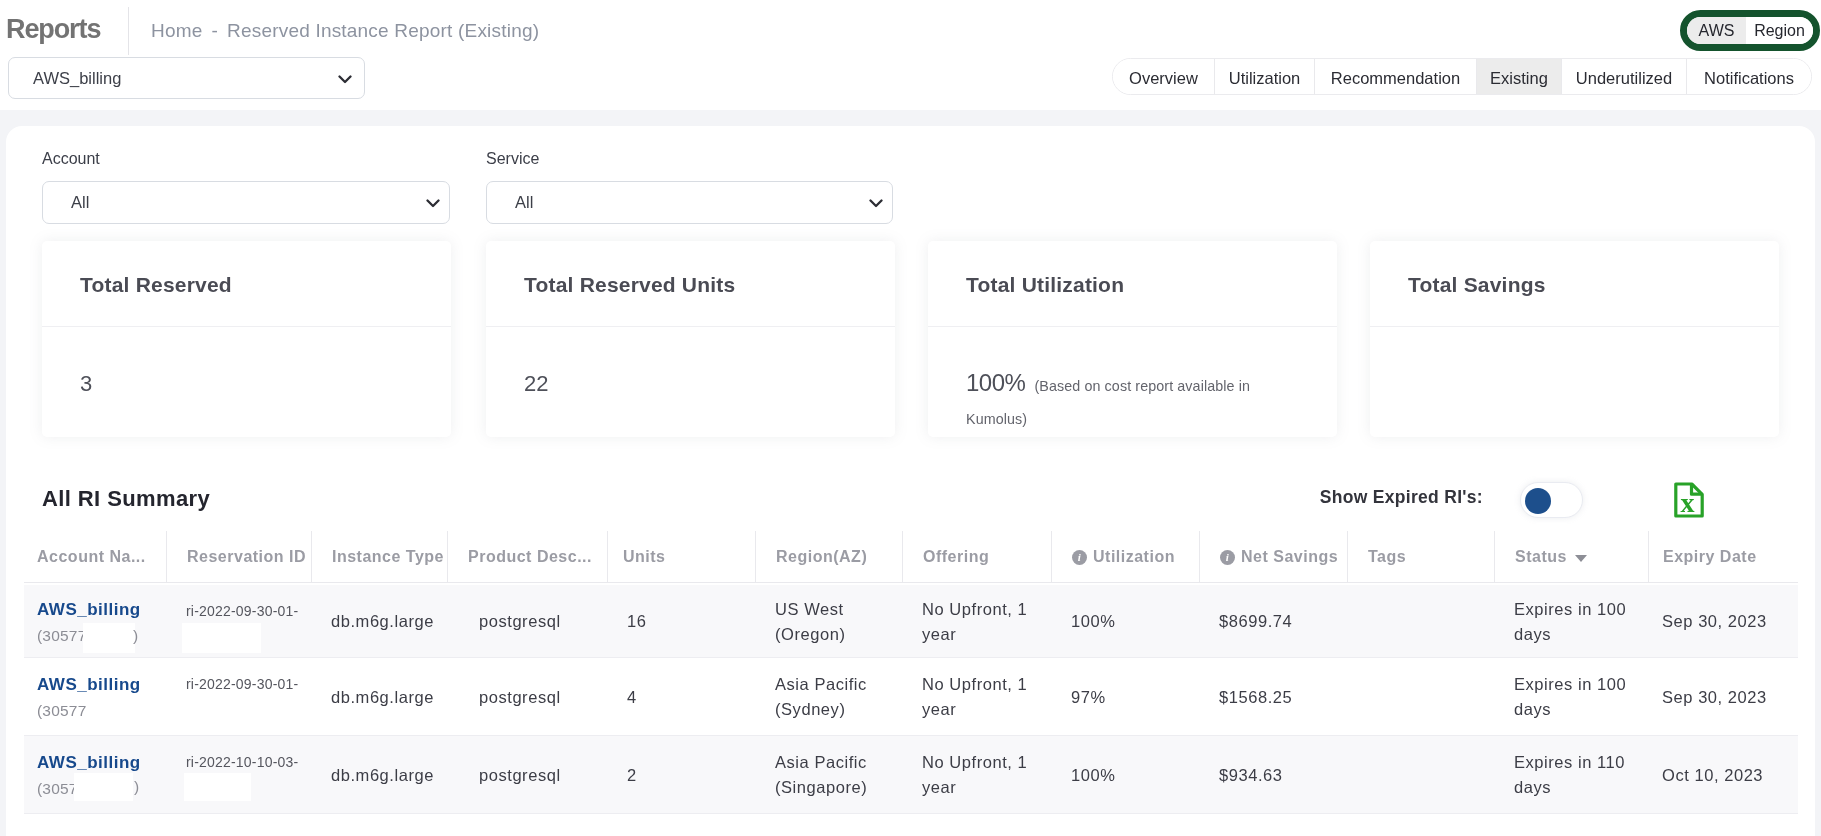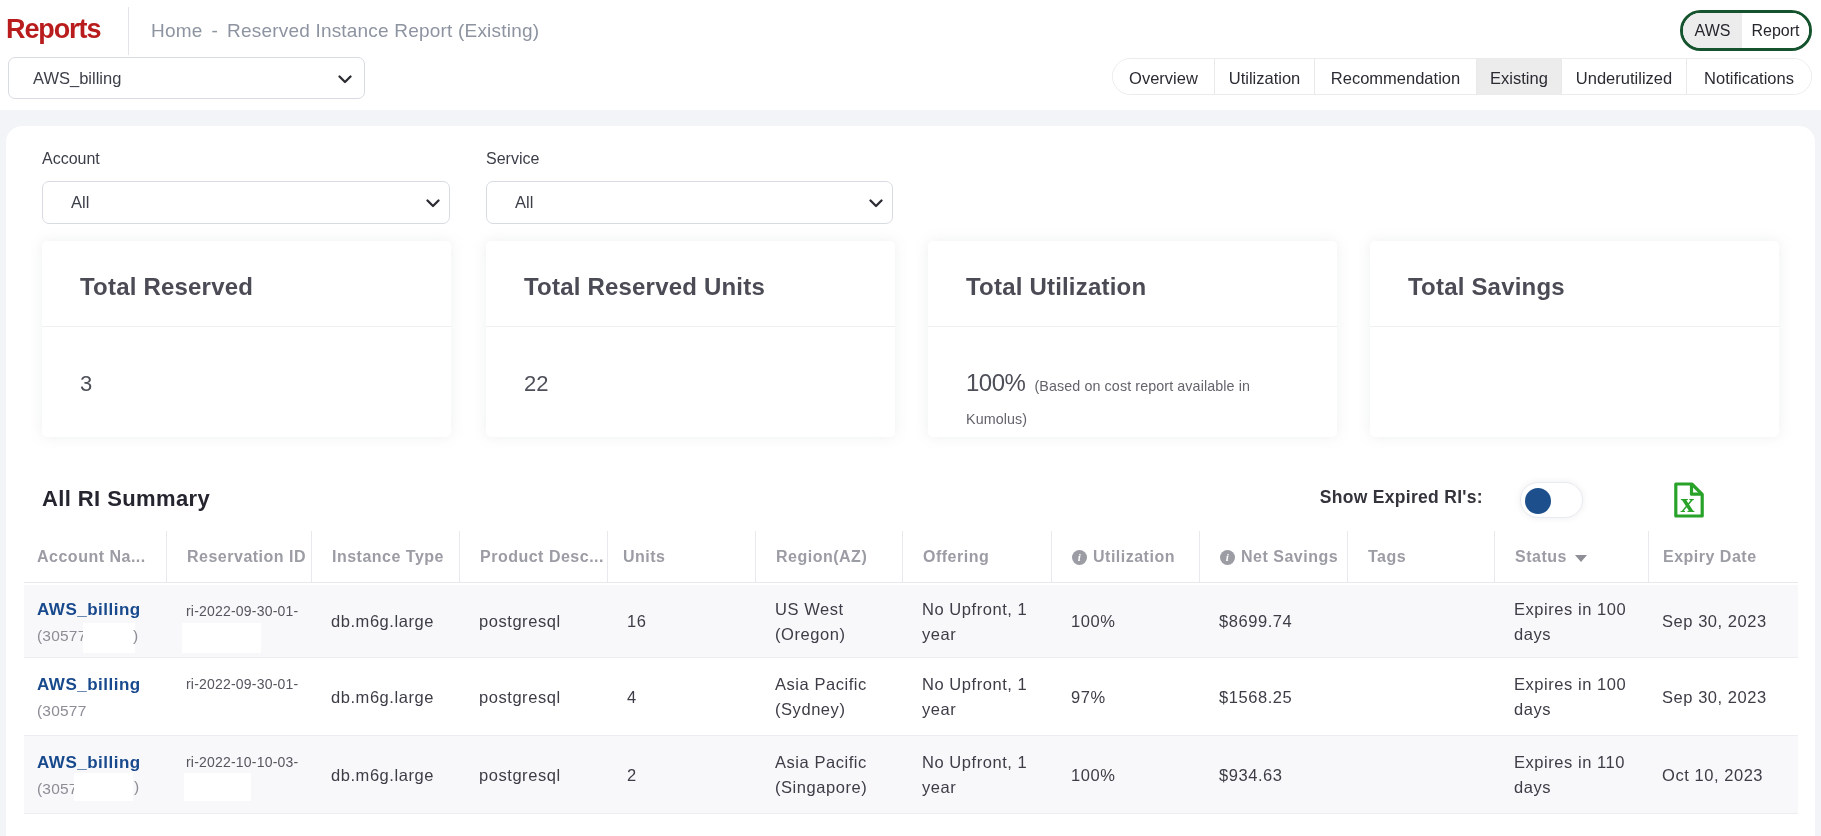--- a/index.html
+++ b/index.html
@@ -2,26 +2,26 @@
 <html><head>
 <meta charset="utf-8">
 <style>
 * { margin:0; padding:0; box-sizing:border-box; }
 html,body { width:1821px; height:836px; overflow:hidden; }
 body { font-family:"Liberation Sans", sans-serif; background:#ffffff; position:relative; }
 .content { position:absolute; left:0; top:110px; width:1821px; height:726px; background:#f3f4f7; }
 .panel { position:absolute; left:6px; top:16px; width:1809px; height:712px; background:#fff; border-radius:16px 16px 0 0; }
 
 
-.title { position:absolute; left:6px; top:14px; font-size:27px; font-weight:700; color:#b91c1c; letter-spacing:-1.1px; }
+.title { position:absolute; left:6px; top:14px; font-size:27px; font-weight:700; color:#737373; letter-spacing:-1.1px; }
 .vline { position:absolute; left:128px; top:7px; width:1px; height:48px; background:#e4e4e8; }
 .crumb { position:absolute; left:151px; top:20px; font-size:19px; color:#8d93a0; letter-spacing:0.2px; }
 .crumb .dash { margin:0 9px; }
 
-.cloudpill { position:absolute; left:1680px; top:10px; height:41px; display:flex; border:3px solid #14532d; border-radius:21px; overflow:hidden; background:#fff; }
+.cloudpill { position:absolute; left:1680px; top:10px; height:41px; display:flex; border:7px solid #14532d; border-radius:21px; overflow:hidden; background:#fff; }
 .cloudpill span { display:flex; align-items:center; justify-content:center; font-size:16px; color:#26272e; }
 .cloudpill .aws { width:59px; background:#ececec; }
 .cloudpill .azure { width:67px; background:#fff; }
 
 .topselect { position:absolute; left:8px; top:57px; width:357px; height:42px; background:#fff; border:1px solid #d8dce2; border-radius:7px; }
 .topselect .txt { position:absolute; left:24px; top:11px; font-size:16.5px; color:#3c3f48; }
 .sel-chev { position:absolute; width:14px; height:9px; }
 .sel-chev svg { display:block; }
 
 .tabs { position:absolute; left:1112px; top:58px; height:37px; display:flex; border:1px solid #ebebee; border-radius:19px; overflow:hidden; background:#fff; }
@@ -30,21 +30,21 @@
 .tabs .tab.active { background:#ececec; }
 
 
 .flabel { position:absolute; font-size:16px; color:#3b3e48; }
 .fselect { position:absolute; height:43px; background:#fff; border:1px solid #d8dce2; border-radius:7px;text-align:right; }
 .fselect .txt { position:absolute; left:28px; top:11px; font-size:16.5px; color:#3c3f48; }
 
 
 .card { position:absolute; top:115px; width:409px; height:196px; background:#fff; border-radius:5px; box-shadow:0 0 14px rgba(120,130,140,0.13); }
 .card .hd { position:absolute; left:0; top:0; width:100%; height:86px; border-bottom:1px solid #efeff2; }
-.card .hd .t { position:absolute; left:38px; top:32px; font-size:24px; font-weight:700; color:#4a4b54; letter-spacing:0.2px; }
+.card .hd .t { position:absolute; left:38px; top:32px; font-size:21px; font-weight:700; color:#4a4b54; letter-spacing:0.2px; }
 .card .val { position:absolute; left:38px; top:130px; font-size:22px; color:#4e5059; }
 .card .valblock { position:absolute; left:38px; top:125px; width:330px; font-size:14.3px; color:#63646c; line-height:33px; letter-spacing:0.1px; }
 .card .valblock .big { font-size:24px; color:#4e5059; margin-right:5px; letter-spacing:-0.5px; }
 
 
 .risummary { position:absolute; left:36px; top:360px; font-size:22px; font-weight:700; color:#24252e; letter-spacing:0.4px; }
 .showexp { position:absolute; left:1100px; top:361px; width:377px; text-align:right; font-size:17.5px; font-weight:700; color:#33343c; letter-spacing:0.3px; }
 .toggle { position:absolute; left:1514px; top:356px; width:63px; height:36px; border:1px solid #e9ebf1; border-radius:18px; background:#fff; box-shadow:0 0 6px rgba(150,155,170,0.18); }
 .toggle .knob { position:absolute; left:4px; top:4.5px; width:26px; height:26px; border-radius:50%; background:#1d4f8c; }
 .xlicon { position:absolute; left:1667px; top:356px; }
@@ -125,21 +125,21 @@
           <path d="M2.8 2 H18.8 L29.2 12.4 V34 H2.8 Z" fill="none" stroke="#28a228" stroke-width="3.2" stroke-linejoin="round"></path>
           <path d="M18.5 2 V12.2 H29.2" fill="none" stroke="#28a228" stroke-width="3.2" stroke-linejoin="round"></path>
           <text x="7.5" y="29.5" font-family="Liberation Serif, serif" font-size="28" font-weight="700" fill="#28a228">x</text>
         </svg>
       </div>
 
       <div class="thead">
         <div class="th first" style="left:0; width:142px;">Account Na...</div>
         <div class="th" style="left:142px; width:145px;">Reservation ID</div>
         <div class="th" style="left:287px; width:148px;">Instance Type</div>
-        <div class="th" style="left:435px; width:148px;text-align:right;">Product Desc...</div>
+        <div class="th" style="left:423px; width:148px;text-align:right;">Product Desc...</div>
         <div class="th" style="left:583px; width:148px;padding-left:15px;">Units</div>
         <div class="th" style="left:731px; width:147px;">Region(AZ)</div>
         <div class="th" style="left:878px; width:149px;">Offering</div>
         <div class="th" style="left:1027px; width:148px;"><span class="info">i</span>Utilization</div>
         <div class="th" style="left:1175px; width:148px;"><span class="info">i</span>Net Savings</div>
         <div class="th" style="left:1323px; width:147px;">Tags</div>
         <div class="th" style="left:1470px; width:154px;">Status<span class="sortarr"></span></div>
         <div class="th" style="left:1624px; width:150px; padding-left:14px;">Expiry Date</div>
       </div>
 
@@ -204,21 +204,21 @@
         <div class="sep"></div>
       </div>
     </div>
   </div>
 
   <div class="title">Reports</div>
   <div class="vline"></div>
   <div class="crumb">Home<span class="dash">-</span>Reserved Instance Report (Existing)</div>
   <div class="cloudpill">
     <span class="aws">AWS</span>
-    <span class="azure">Report</span>
+    <span class="azure">Region</span>
   </div>
   <div class="topselect">
     <span class="txt">AWS_billing</span>
     <span class="sel-chev" style="right:12px; top:17px;">
       <svg width="14" height="9" viewBox="0 0 14 9">
         <path d="M1.5 1.5 L7 7 L12.5 1.5" fill="none" stroke="#2c2d34" stroke-width="2.3" stroke-linecap="round" stroke-linejoin="round"></path>
       </svg>
     </span>
   </div>
   <div class="tabs">

